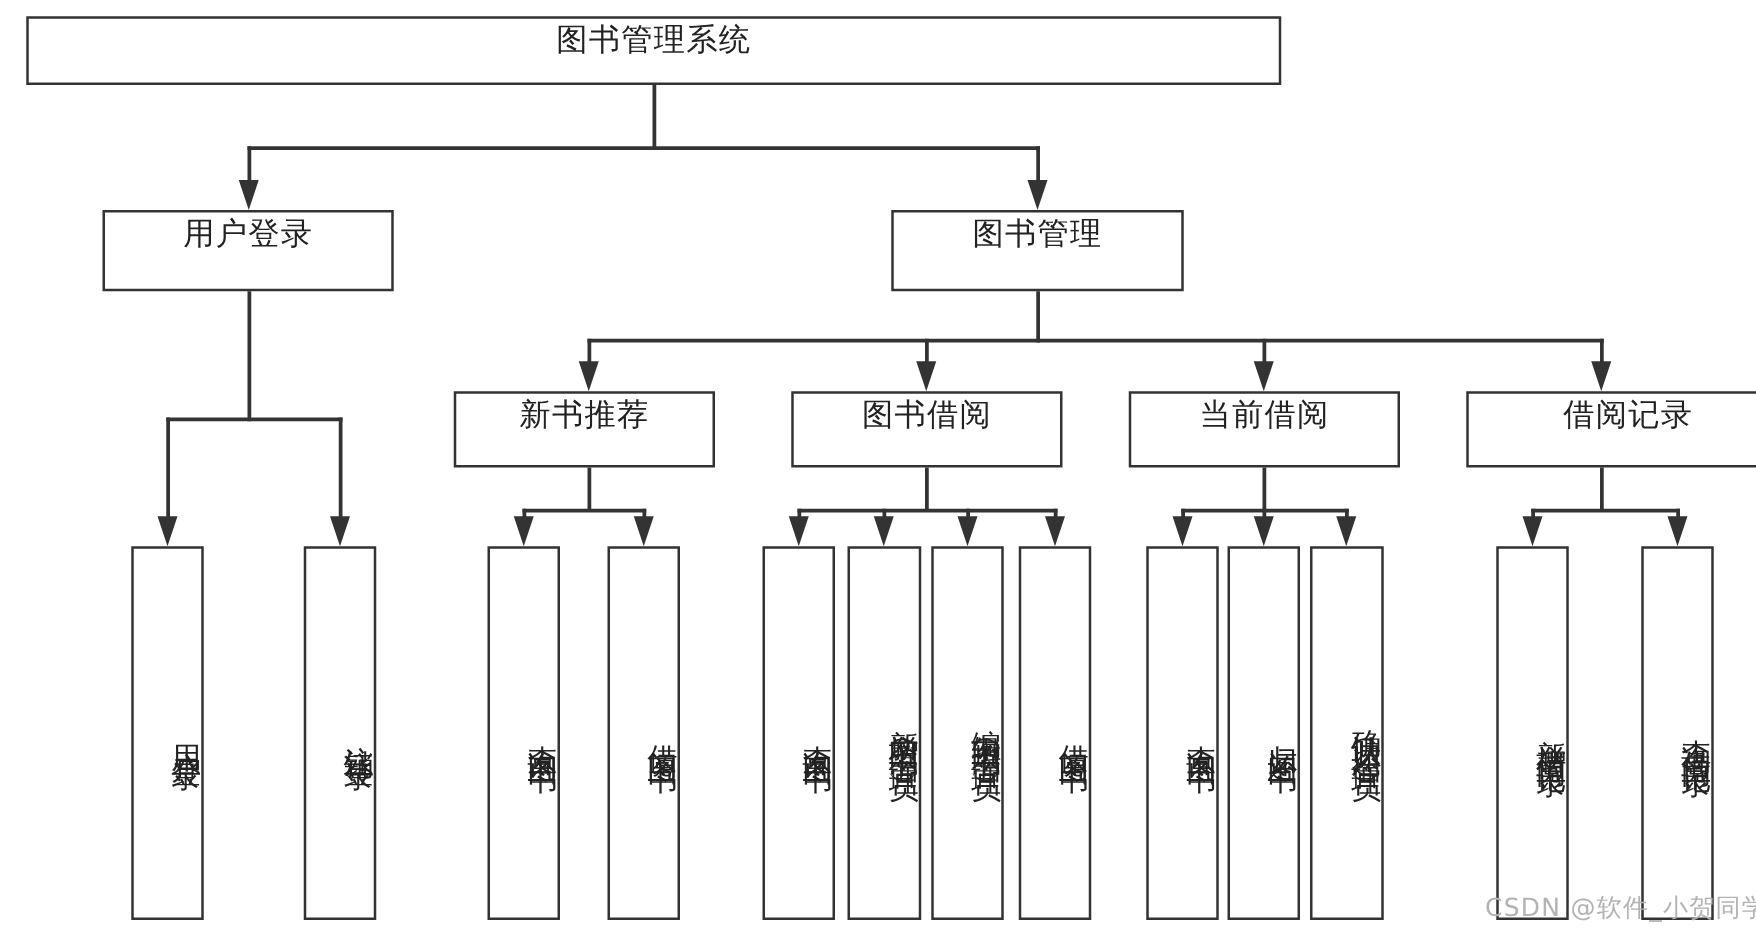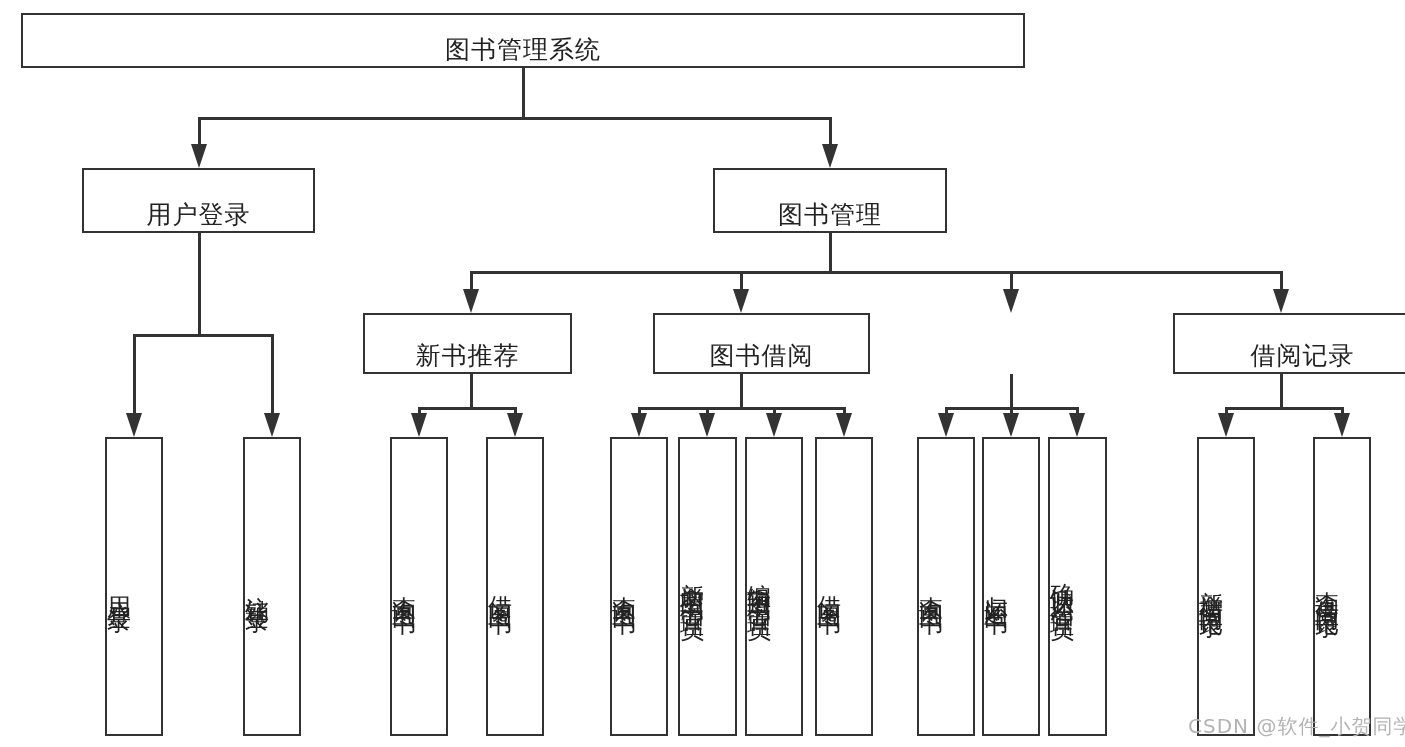--- a/index.html
+++ b/index.html
@@ -8,21 +8,21 @@
     width:1405px;height:747px;
     background:#ffffff;
     font-family:"DejaVu Sans","Liberation Sans",sans-serif;
     overflow:hidden;
   }
   .box{
     position:absolute;
     box-sizing:border-box;
     border:2.5px solid #333333;
     background:#ffffff;
-    display:flex;align-items:flex-end;justify-content:center;
+    display:flex;align-items:flex-start;justify-content:center;
     color:#222222;
   }
   .hbox{font-size:25px;letter-spacing:1px;white-space:nowrap;}
   .vbox{
     writing-mode:vertical-rl;
     text-orientation:mixed;
     font-size:24px;
     letter-spacing:5px;
     line-height:1;
     text-align:center;
@@ -82,22 +82,25 @@
   <div class="vline" style="left:1009.5px;top:270.5px;height:20px;"></div>
   <div class="vline" style="left:1279.5px;top:270.5px;height:20px;"></div>
   <div class="arrow" style="left:463px;top:289px;"></div>
   <div class="arrow" style="left:733px;top:289px;"></div>
   <div class="arrow" style="left:1003px;top:289px;"></div>
   <div class="arrow" style="left:1273px;top:289px;"></div>
 
   <div class="box hbox" style="left:363px;top:313px;width:209px;height:61px;">
     <span>新书推荐</span>
   </div>
-  <div class="box hbox" style="left:633px;top:313px;width:217px;height:61px;margin-left:20px;">
+  <div class="box hbox" style="left:633px;top:313px;width:217px;height:61px;">
     <span>图书借阅</span>
+  </div>
+  <div class="box hbox" style="left:903px;top:313px;width:217px;height:61px;">
+    <span>当前借阅</span>
   </div>
   <div class="box hbox" style="left:1173px;top:313px;width:259px;height:61px;">
     <span>借阅记录</span>
   </div>
 
   <div class="vline" style="left:469.5px;top:374px;height:35px;"></div>
   <div class="hline" style="left:417.5px;top:406.5px;width:99px;"></div>
   <div class="vline" style="left:417.5px;top:406.5px;height:10px;"></div>
   <div class="vline" style="left:513.5px;top:406.5px;height:10px;"></div>
   <div class="arrow" style="left:411px;top:413px;"></div>

